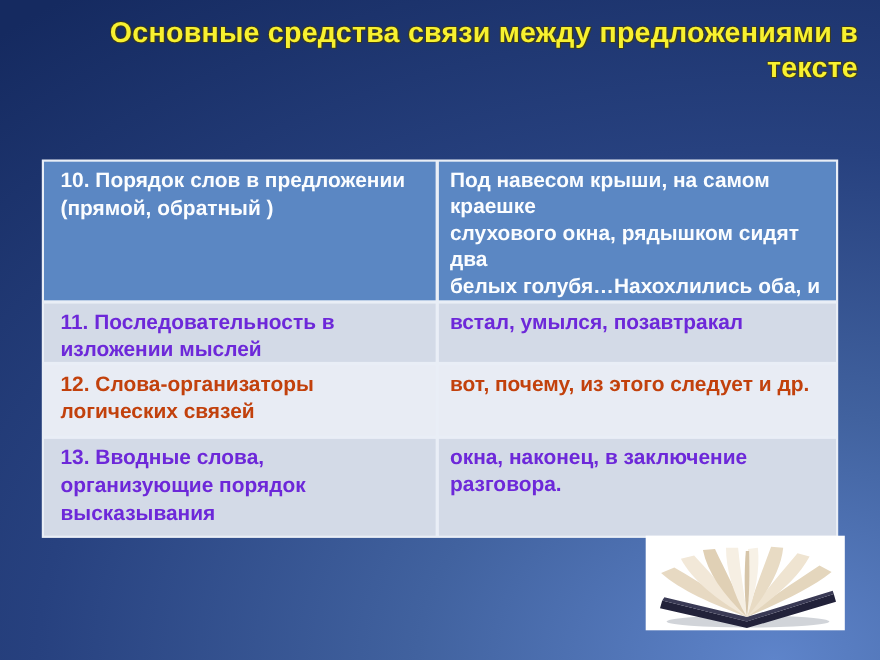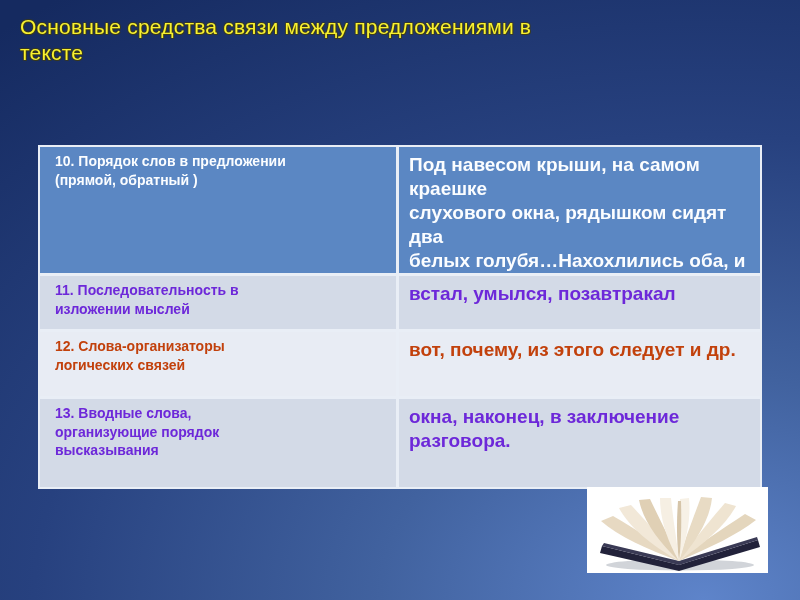--- a/index.html
+++ b/index.html
@@ -7,22 +7,22 @@
     width: 800px; height: 600px; overflow: hidden;
     font-family: "Liberation Sans", sans-serif;
   }
   .slide {
     position: relative; width: 800px; height: 600px;
     background: radial-gradient(135% 125% at 88% 100%,
       #5e84ca 0%, #41629f 30%, #27417f 62%, #152a60 100%);
   }
   .slide-title {
     position: absolute; top: 14px; left: 20px; right: 20px;
-    text-align: left;
-    font-size: 21px; font-weight: normal; line-height: 1.22;
+    text-align: right;
+    font-size: 26px; font-weight: bold; line-height: 1.22;
     letter-spacing: 0.2px;
     color: #f8f130;
     white-space: pre-line;
     text-shadow: 1px 1px 0 rgba(70,62,0,.7), -1px -1px 0 rgba(70,62,0,.45),
                  1px -1px 0 rgba(70,62,0,.45), -1px 1px 0 rgba(70,62,0,.45);
   }
   .means-table {
     position: absolute; left: 38px; top: 145px;
     width: 724px; height: 344px;
     box-sizing: border-box;
@@ -32,21 +32,21 @@
     grid-template-columns: 356px 1fr;
     grid-template-rows: 126px 53px 64px 1fr;
     gap: 3px;
   }
   .cell {
     box-sizing: border-box;
     overflow: hidden;
     white-space: pre-line;
   }
   .cell.term {
-    font-size: 14px; font-weight: bold; line-height: 1.33;
+    font-size: 19px; font-weight: bold; line-height: 1.33;
     padding: 5px 12px 4px 15px;
   }
   .cell.example {
     font-size: 19px; font-weight: bold; line-height: 1.26;
     padding: 6px 14px 4px 10px;
   }
   .c-blue  { background: #5b87c3; color: #fbfdff; }
   .c-gray  { background: #d3dae7; color: #6d28d9; }
   .c-white { background: #e8ecf4; color: #c2410c; }
   .book-image {

